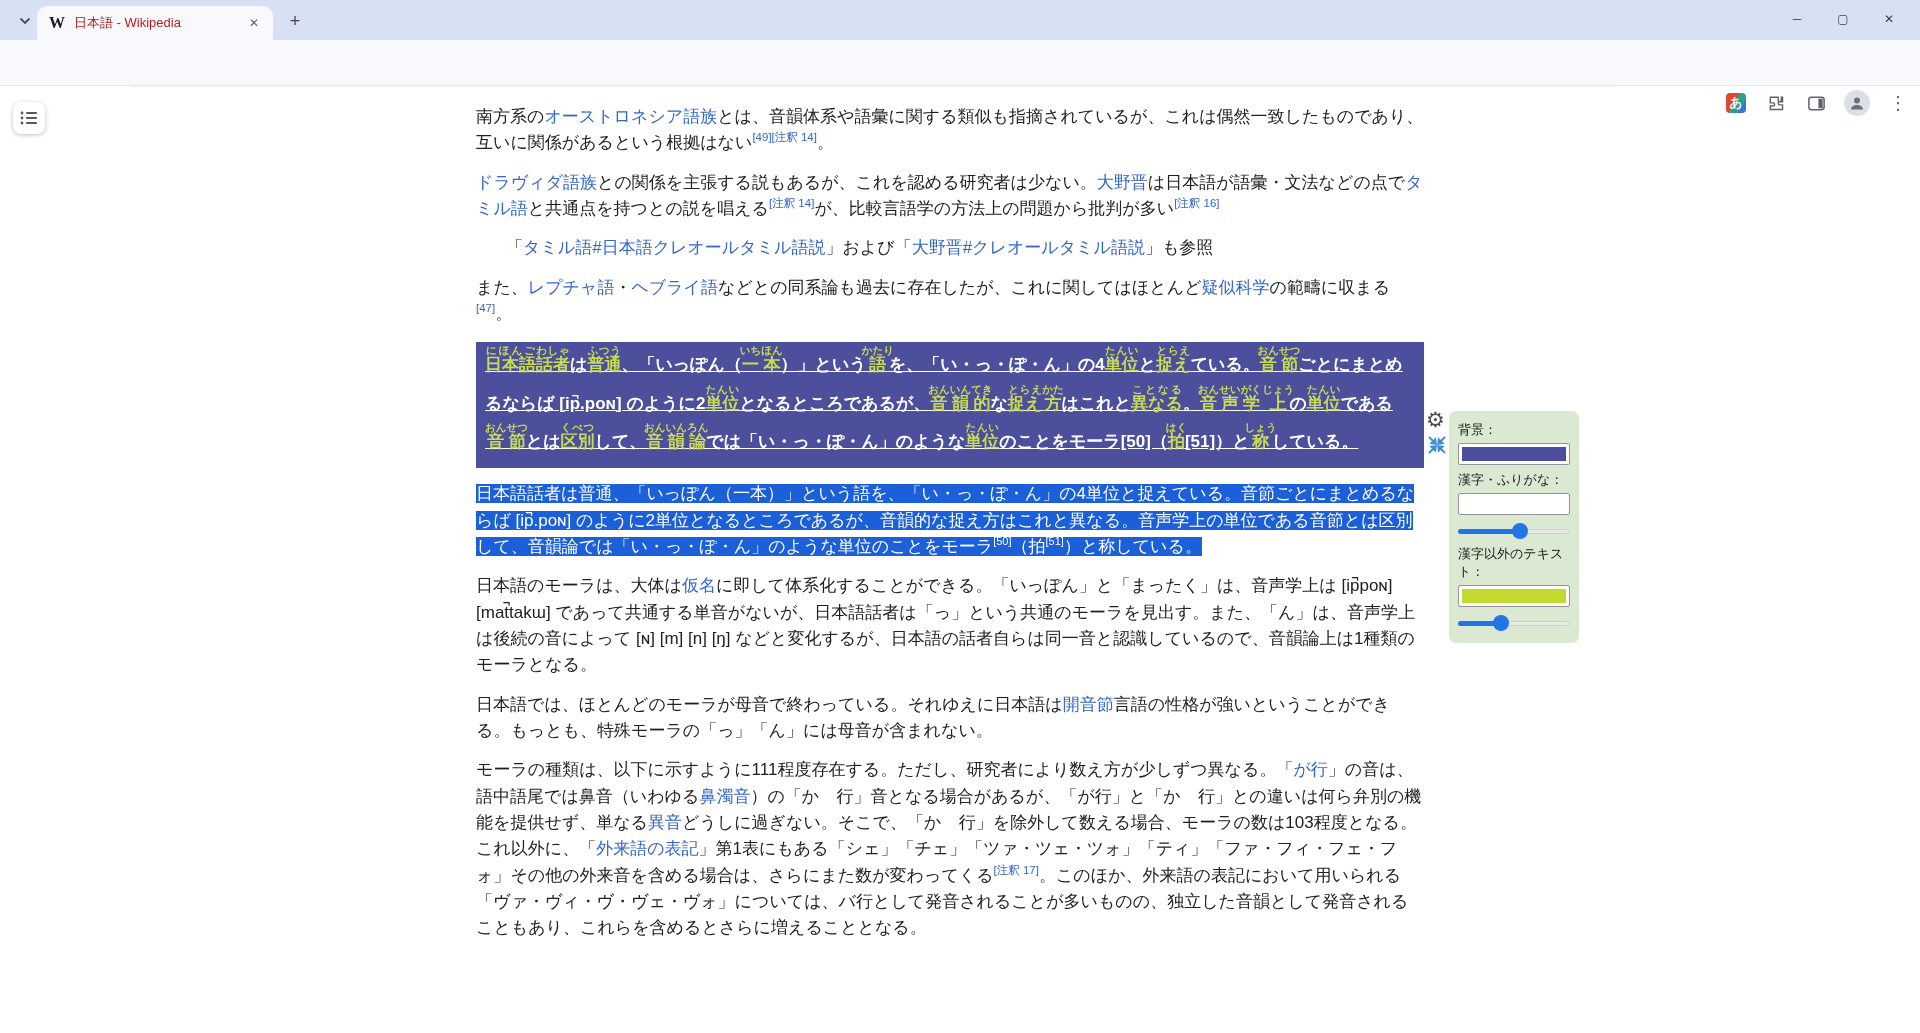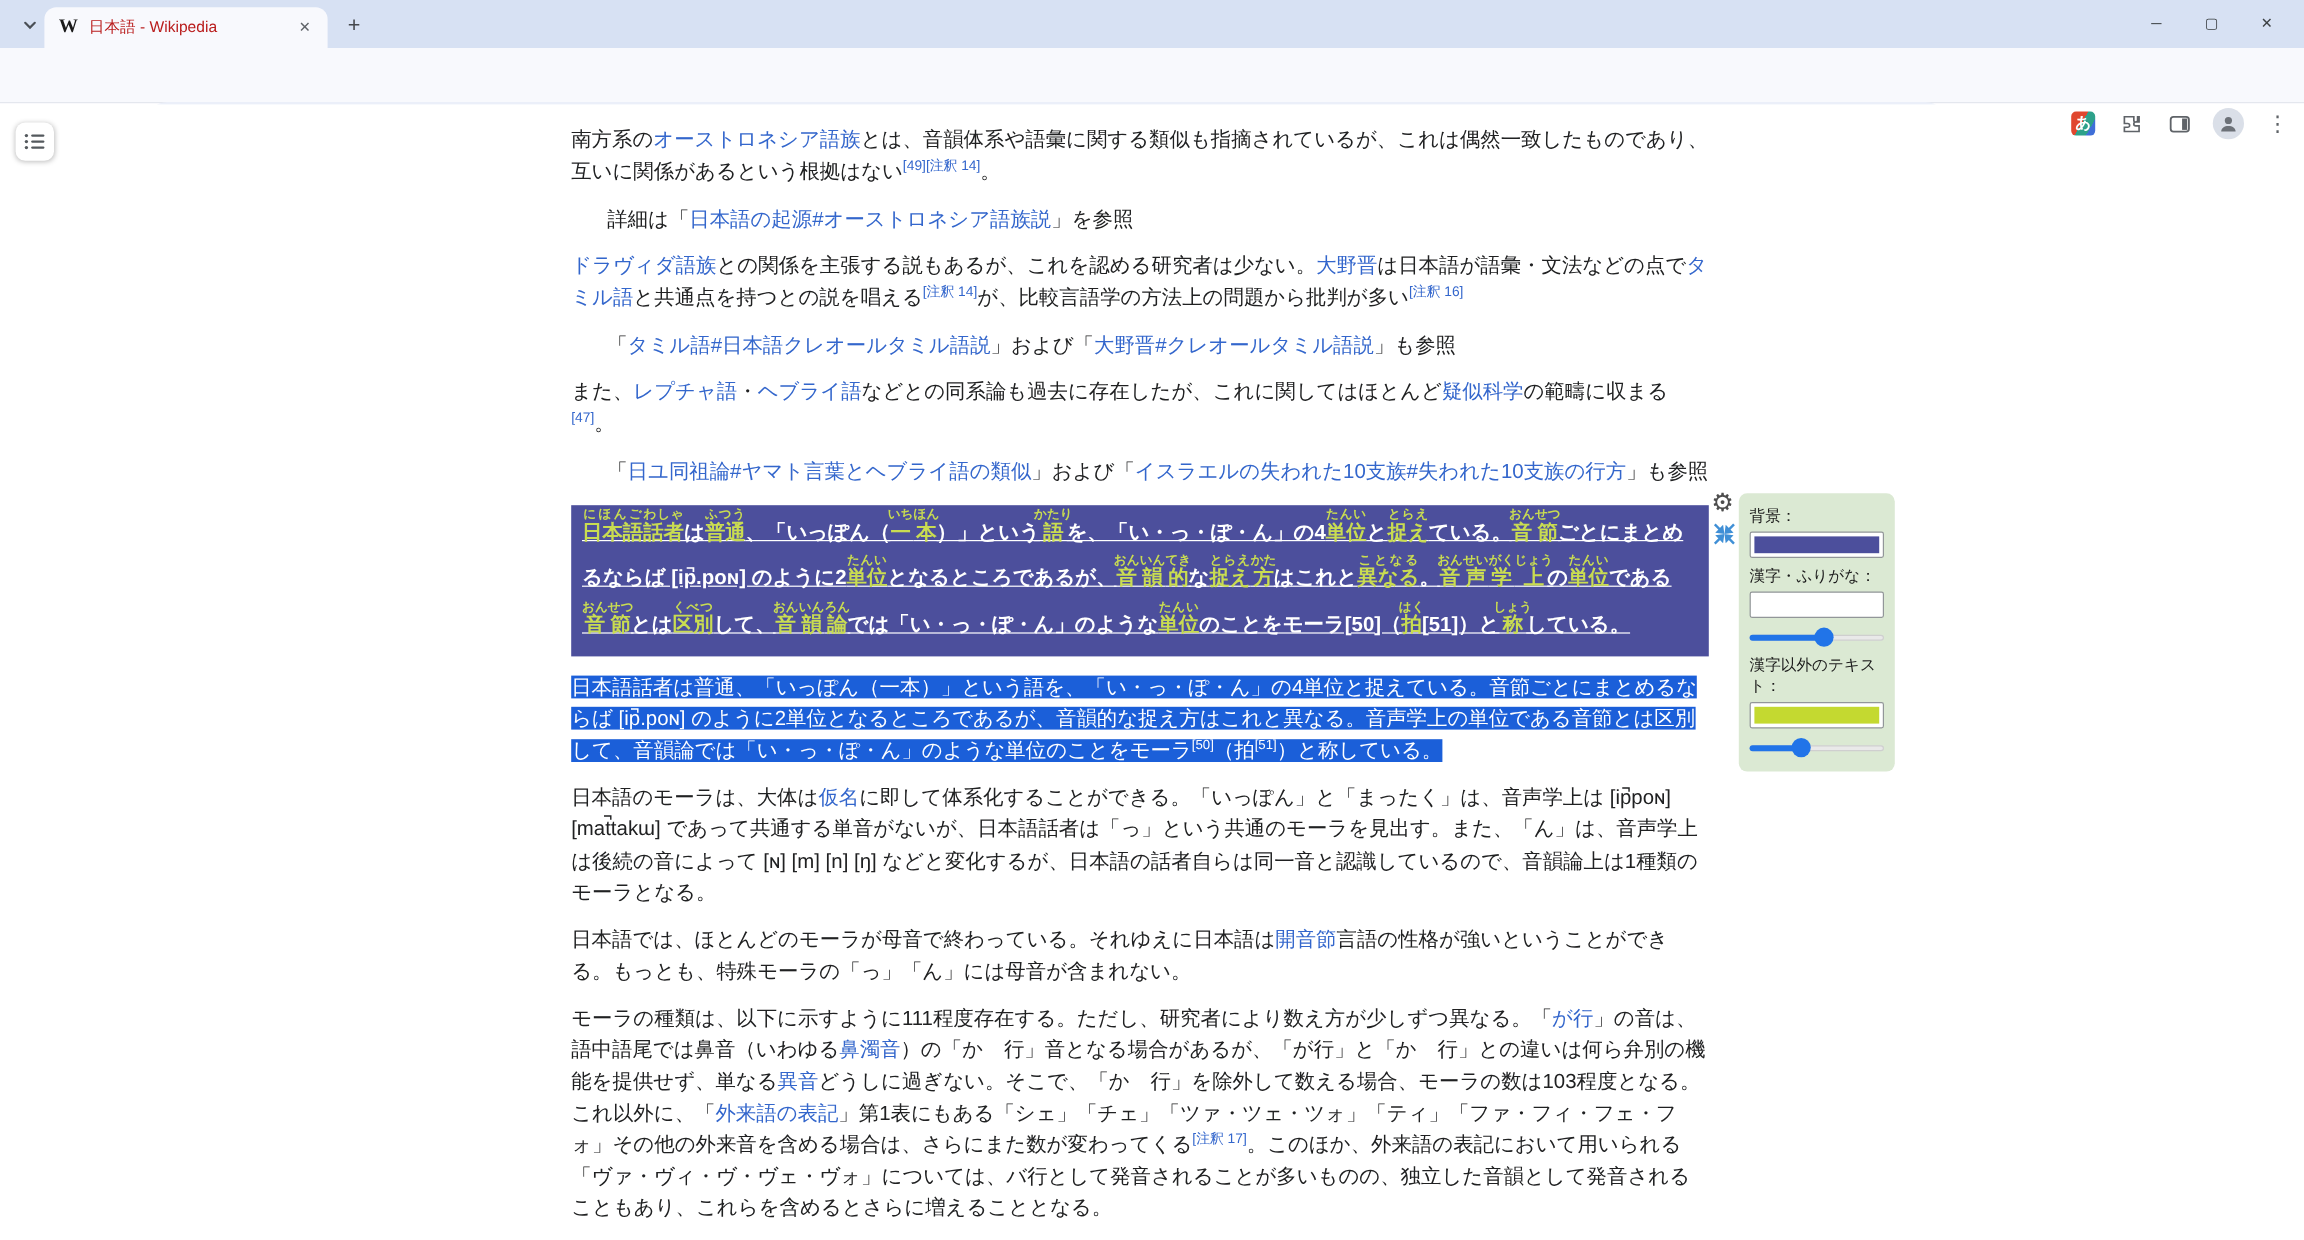--- a/index.html
+++ b/index.html
@@ -143,25 +143,23 @@
           <circle cx="2" cy="8" r="1.4"></circle>
           <rect x="6" y="7" width="11" height="2" rx="1"></rect>
           <circle cx="2" cy="13" r="1.4"></circle>
           <rect x="6" y="12" width="11" height="2" rx="1"></rect>
         </g>
       </svg>
   </div>
 
   <div class="article" id="article">
       <div class="blk-p"><span>南方系の</span><a>オーストロネシア語族</a><span>とは、音韻体系や語彙に関する類似も指摘されているが、これは偶然一致したものであり、互いに関係があるという根拠はない</span><sup class="ref"><a>[49]</a></sup><sup class="ref"><a>[注釈 14]</a></sup><span>。</span></div>
-      <div class="blk-dd"><span>詳細は「</span><a>日本語の起源#オーストロネシア語族説</a><span>」を参照</span></div>
       <div class="blk-p"><a>ドラヴィダ語族</a><span>との関係を主張する説もあるが、これを認める研究者は少ない。</span><a>大野晋</a><span>は日本語が語彙・文法などの点で</span><a>タミル語</a><span>と共通点を持つとの説を唱える</span><sup class="ref"><a>[注釈 14]</a></sup><span>が、比較言語学の方法上の問題から批判が多い</span><sup class="ref"><a>[注釈 16]</a></sup></div>
       <div class="blk-dd"><span>「</span><a>タミル語#日本語クレオールタミル語説</a><span>」および「</span><a>大野晋#クレオールタミル語説</a><span>」も参照</span></div>
       <div class="blk-p"><span>また、</span><a>レプチャ語</a><span>・</span><a>ヘブライ語</a><span>などとの同系論も過去に存在したが、これに関してはほとんど</span><a>疑似科学</a><span>の範疇に収まる</span><sup class="ref"><a>[47]</a></sup><span>。</span></div>
-      <div class="blk-dd"><span>「</span><a>日ユ同祖論#ヤマト言葉とヘブライ語の類似</a><span>」および「</span><a>イスラエルの失われた10支族#失われた10支族の行方</a><span>」も参照</span></div>
       <div class="furibox"><ruby>日本語<rt>にほんご</rt></ruby><ruby>話者<rt>わしゃ</rt></ruby><span>は</span><ruby>普通<rt>ふつう</rt></ruby><span>、「いっぽん（</span><ruby>一<rt>いち</rt></ruby><ruby>本<rt>ほん</rt></ruby><span>）」という</span><ruby>語<rt>かたり</rt></ruby><span>を、「い・っ・ぽ・ん」の4</span><ruby>単位<rt>たんい</rt></ruby><span>と</span><ruby>捉え<rt>とらえ</rt></ruby><span>ている。</span><ruby>音節<rt>おんせつ</rt></ruby><span>ごとにまとめるならば [ip̚.poɴ] のように2</span><ruby>単位<rt>たんい</rt></ruby><span>となるところであるが、</span><ruby>音韻<rt>おんいん</rt></ruby><ruby>的<rt>てき</rt></ruby><span>な</span><ruby>捉え<rt>とらえ</rt></ruby><ruby>方<rt>かた</rt></ruby><span>はこれと</span><ruby>異なる<rt>ことなる</rt></ruby><span>。</span><ruby>音声<rt>おんせい</rt></ruby><ruby>学<rt>がく</rt></ruby><ruby>上<rt>じょう</rt></ruby><span>の</span><ruby>単位<rt>たんい</rt></ruby><span>である</span><ruby>音節<rt>おんせつ</rt></ruby><span>とは</span><ruby>区別<rt>くべつ</rt></ruby><span>して、</span><ruby>音韻<rt>おんいん</rt></ruby><ruby>論<rt>ろん</rt></ruby><span>では「い・っ・ぽ・ん」のような</span><ruby>単位<rt>たんい</rt></ruby><span>のことをモーラ[50]（</span><ruby>拍<rt>はく</rt></ruby><span>[51]）と</span><ruby>称<rt>しょう</rt></ruby><span>している。</span></div>
       <div class="blk-sel"><span class="selhl"><span>日本語話者は普通、「いっぽん（一本）」という語を、「い・っ・ぽ・ん」の4単位と捉えている。音節ごとにまとめるならば [ip̚.poɴ] のように2単位となるところであるが、音韻的な捉え方はこれと異なる。音声学上の単位である音節とは区別して、音韻論では「い・っ・ぽ・ん」のような単位のことをモーラ</span><sup class="ref"><span>[50]</span></sup><span>（拍</span><sup class="ref"><span>[51]</span></sup><span>）と称している。</span></span></div>
       <div class="blk-p"><span>日本語のモーラは、大体は</span><a>仮名</a><span>に即して体系化することができる。「いっぽん」と「まったく」は、音声学上は [ip̚poɴ] [mat̚takɯ] であって共通する単音がないが、日本語話者は「っ」という共通のモーラを見出す。また、「ん」は、音声学上は後続の音によって [ɴ] [m] [n] [ŋ] などと変化するが、日本語の話者自らは同一音と認識しているので、音韻論上は1種類のモーラとなる。</span></div>
       <div class="blk-p"><span>日本語では、ほとんどのモーラが母音で終わっている。それゆえに日本語は</span><a>開音節</a><span>言語の性格が強いということができる。もっとも、特殊モーラの「っ」「ん」には母音が含まれない。</span></div>
       <div class="blk-p"><span>モーラの種類は、以下に示すように111程度存在する。ただし、研究者により数え方が少しずつ異なる。「</span><a>が行</a><span>」の音は、語中語尾では鼻音（いわゆる</span><a>鼻濁音</a><span>）の「か゚行」音となる場合があるが、「が行」と「か゚行」との違いは何ら弁別の機能を提供せず、単なる</span><a>異音</a><span>どうしに過ぎない。そこで、「か゚行」を除外して数える場合、モーラの数は103程度となる。これ以外に、「</span><a>外来語の表記</a><span>」第1表にもある「シェ」「チェ」「ツァ・ツェ・ツォ」「ティ」「ファ・フィ・フェ・フォ」その他の外来音を含める場合は、さらにまた数が変わってくる</span><sup class="ref"><a>[注釈 17]</a></sup><span>。このほか、外来語の表記において用いられる「ヴァ・ヴィ・ヴ・ヴェ・ヴォ」については、バ行として発音されることが多いものの、独立した音韻として発音されることもあり、これらを含めるとさらに増えることとなる。</span></div>
     </div>
 
   <div class="gear-btn">⚙</div>
   <div class="collapse-btn">
     <svg width="20" height="20" viewBox="0 0 20 20" stroke="#3f8fd6" stroke-width="2" fill="#3f8fd6">

